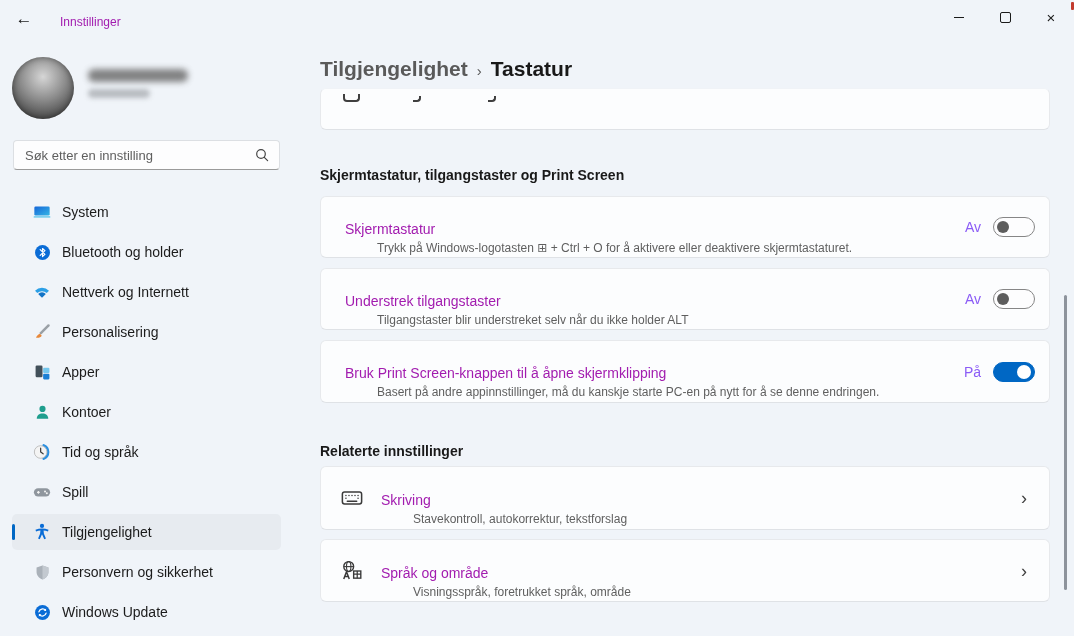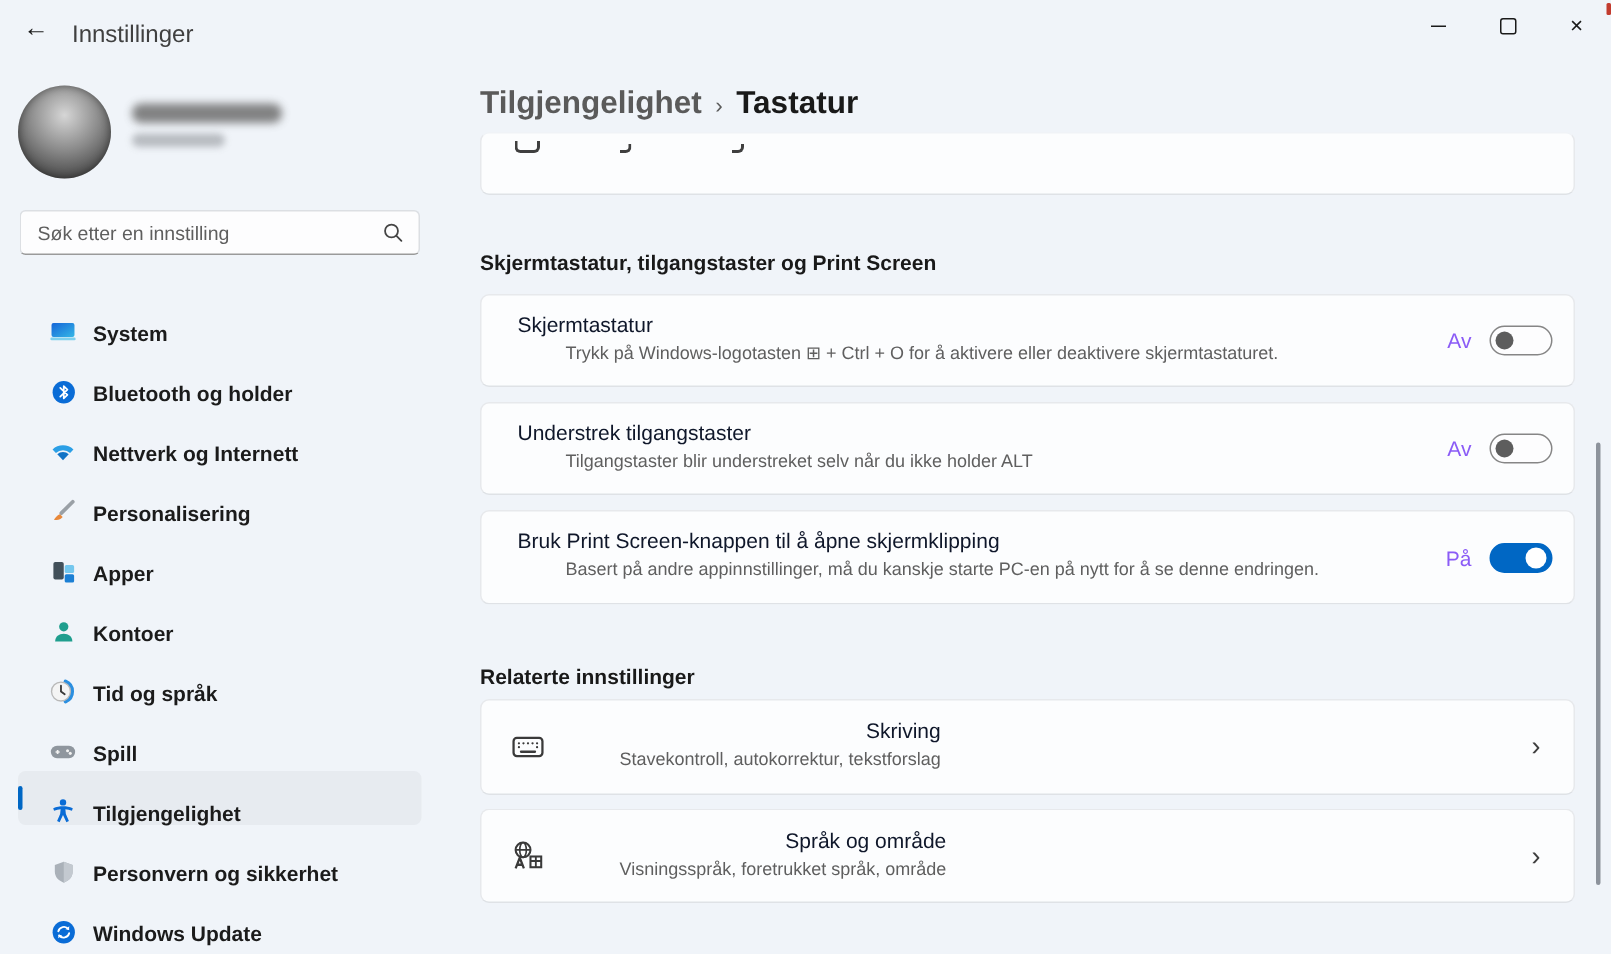--- a/index.html
+++ b/index.html
@@ -4,21 +4,21 @@
 <style>
   html,body{margin:0;padding:0;}
   body{width:1074px;height:636px;overflow:hidden;position:relative;
        font-family:"Liberation Sans","DejaVu Sans",sans-serif;
        background:#f0f4f9;color:#1b1b1b;}
   .abs{position:absolute;}
 
   
   .back-btn{left:8px;top:5px;width:32px;height:28px;display:flex;align-items:center;justify-content:center;
             font-size:17px;color:#1b1b1b;cursor:pointer;border-radius:4px;}
-  .win-title{left:48px;top:15px;font-size:16px;color:#404040;}
+  .win-title{left:60px;top:15px;font-size:12px;color:#a21caf;}
   .controls{right:0;top:0;display:flex;}
   .ctrl{width:46px;height:34px;display:flex;align-items:center;justify-content:center;}
   .min-glyph{width:10px;height:1px;background:#1a1a1a;}
   .max-glyph{width:9px;height:9px;border:1px solid #1a1a1a;border-radius:2px;}
   .close-glyph{font-size:15px;color:#1a1a1a;line-height:1;}
   .red-sliver{right:0;top:2px;width:3px;height:8px;background:#c23b2e;border-radius:1px;}
 
   
   .avatar{left:12px;top:57px;width:62px;height:62px;border-radius:50%;overflow:hidden;
           background:radial-gradient(circle at 50% 32%,#d6d6d6 0%,#8a8a8a 45%,#4a4a4a 80%,#2e2e2e 100%);
@@ -29,21 +29,21 @@
   
   .search-box{left:13px;top:140px;width:267px;height:30px;background:#fdfdfe;border:1px solid #dcdfe3;
               border-bottom-color:#9a9a9a;border-radius:4px;display:flex;align-items:center;box-sizing:border-box;}
   .search-box input{flex:1;border:none;outline:none;background:transparent;font-size:13px;color:#3a3a3a;
               padding:0 6px 0 11px;font-family:inherit;}
   .search-box input::placeholder{color:#5e5e5e;opacity:1;}
   .search-glyph{margin-right:10px;display:flex;}
 
   
   .nav{left:12px;top:194px;width:269px;}
-  .nav-item{position:absolute;left:0;width:269px;height:36px;border-radius:5px;display:flex;align-items:flex-end;cursor:pointer;font-weight:bold;}
+  .nav-item{position:absolute;left:0;width:269px;height:36px;border-radius:5px;display:flex;align-items:center;cursor:pointer;}
   .nav-item.selected{background:#e7ebf0;}
   .sel-bar{position:absolute;left:0;top:10px;width:3px;height:16px;border-radius:2px;background:#0067c4;}
   .nav-icon{width:18px;height:18px;margin-left:21px;display:flex;align-items:center;justify-content:center;}
   .nav-label{margin-left:11px;font-size:14px;color:#1b1b1b;}
 
   
   .breadcrumb{left:320px;top:57px;display:flex;align-items:center;gap:9px;}
   .crumb-parent{font-size:21px;font-weight:600;color:#5a5a5a;cursor:pointer;}
   .crumb-sep{font-size:15px;color:#5a5a5a;padding-top:2px;}
   .crumb-current{font-size:21px;font-weight:600;color:#191919;}
@@ -52,32 +52,32 @@
         border-bottom-color:#dfe2e6;border-radius:6px;box-sizing:border-box;}
   .clipped-card{top:88px;height:42px;border-top-color:#f0f3f7;}
   .frag-u{position:absolute;left:22px;top:5px;width:13px;height:6px;border:2px solid #3f3f3f;border-top:none;
           border-radius:0 0 4px 4px;}
   .frag-hook{position:absolute;top:7px;width:6px;height:4px;border-bottom:2px solid #3f3f3f;
           border-right:2px solid #3f3f3f;border-radius:0 0 4px 0;}
 
   .section-h{left:320px;font-size:14px;font-weight:700;color:#191919;}
 
   .row-text{position:absolute;left:24px;top:11px;}
-  .row-title{font-size:14px;color:#0f172a;}
+  .row-title{font-size:14px;color:#a21caf;margin-top:13px;}
   .row-sub{font-size:12px;color:#5f5f5f;margin-top:4px;margin-left:32px;}
   .row-right{position:absolute;right:14px;top:0;height:100%;display:flex;align-items:center;gap:12px;}
   .state-label{font-size:14px;color:#8b5cf6;}
 
   .toggle{width:42px;height:20px;border-radius:11px;border:1px solid #868686;position:relative;cursor:pointer;
           background:#fdfdfe;box-sizing:border-box;}
   .toggle .knob{position:absolute;left:3px;top:3px;width:12px;height:12px;border-radius:50%;background:#5d5d5d;}
   .toggle.on{background:#0067c4;border-color:#0067c4;}
   .toggle.on .knob{left:auto;right:3px;top:2px;width:14px;height:14px;background:#ffffff;}
 
-  .link-card{cursor:pointer;text-align:right;}
+  .link-card{cursor:pointer;}
   .link-icon{position:absolute;left:20px;top:50%;transform:translateY(-50%);width:22px;height:22px;
              display:flex;align-items:center;justify-content:center;}
   .link-text{position:absolute;left:60px;top:12px;}
   .chevron{position:absolute;right:22px;top:50%;transform:translateY(-50%);font-size:18px;color:#3f3f3f;}
 
   .scroll-thumb{right:7px;top:295px;width:3px;height:295px;background:#8d939c;border-radius:2px;cursor:grab;}
 </style>
 </head>
 <body>
 

